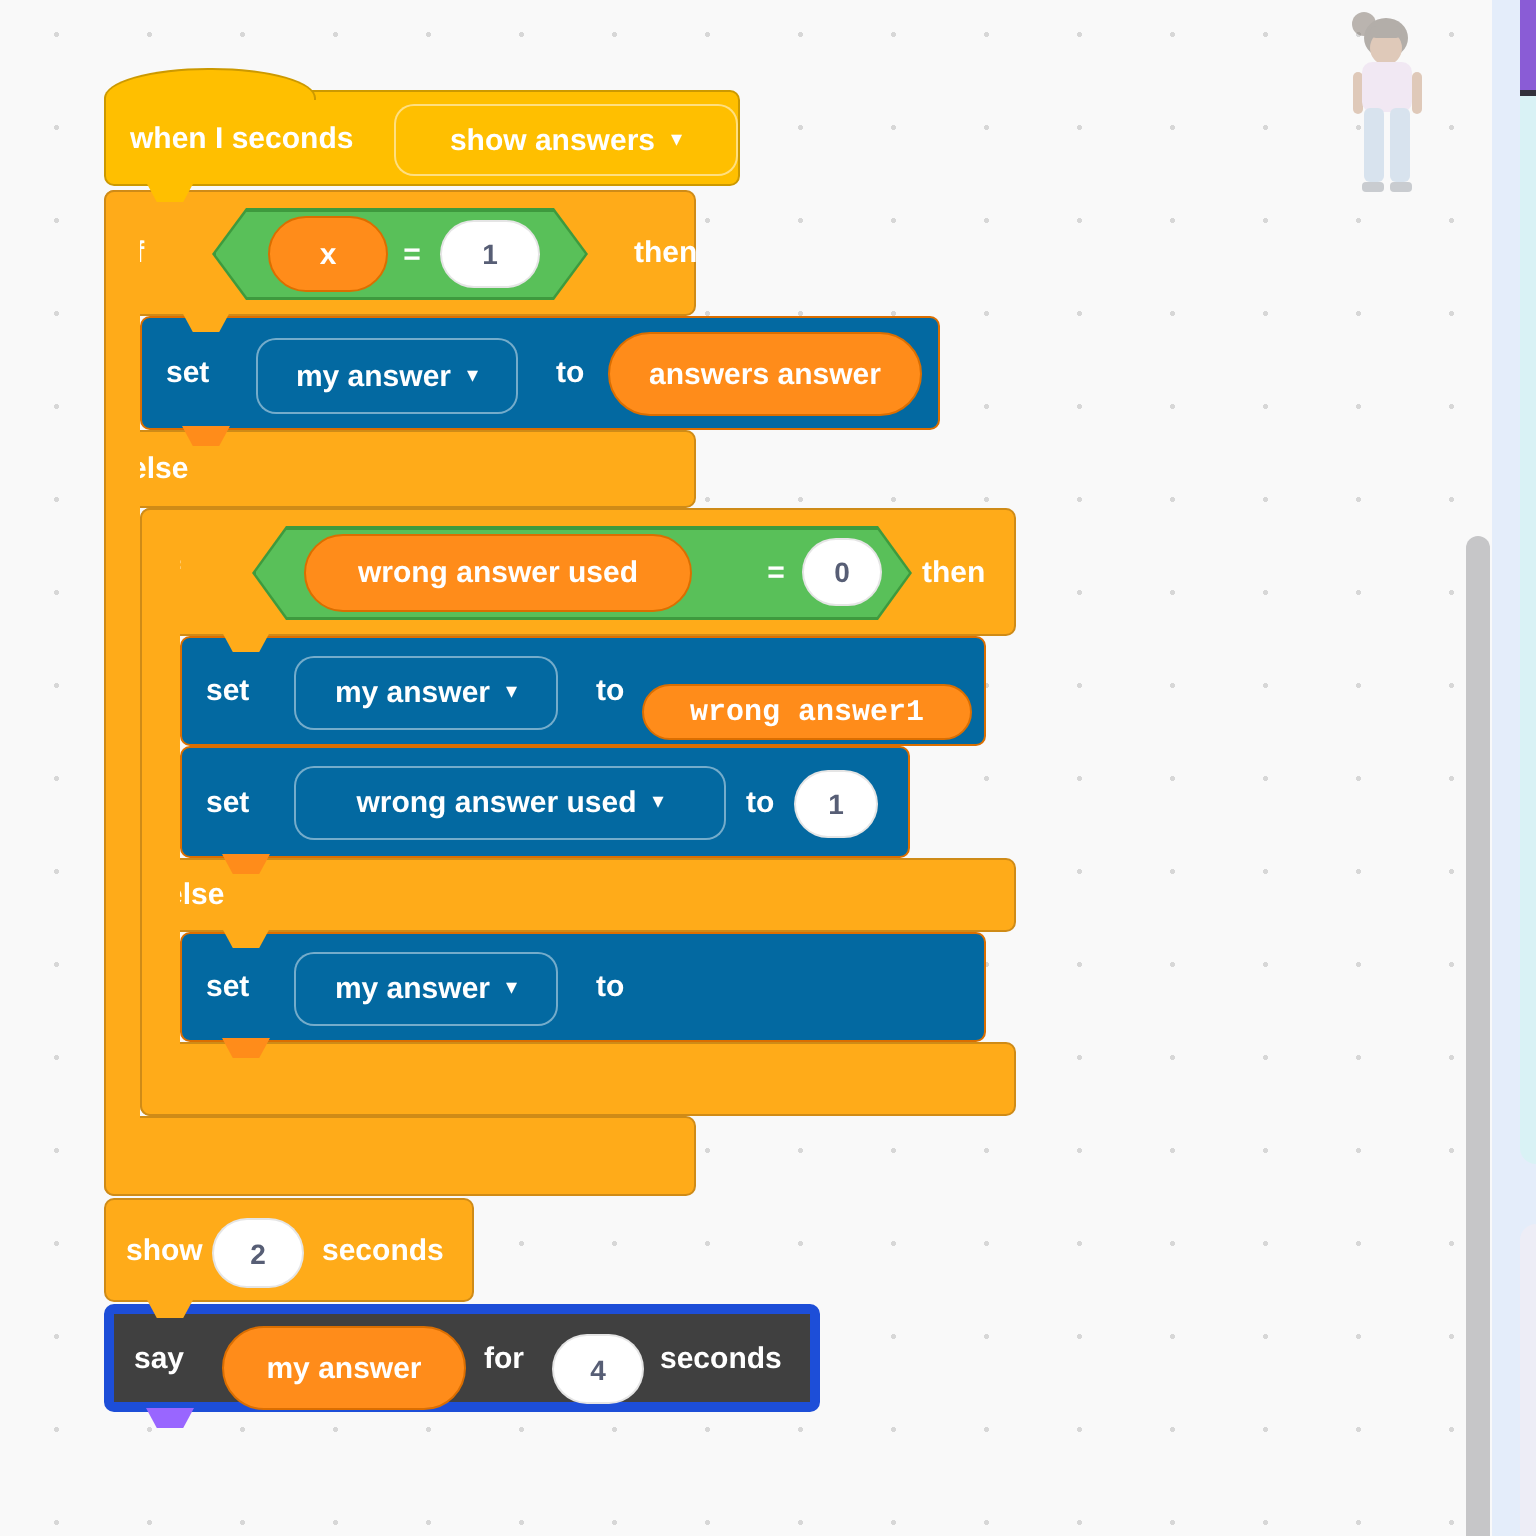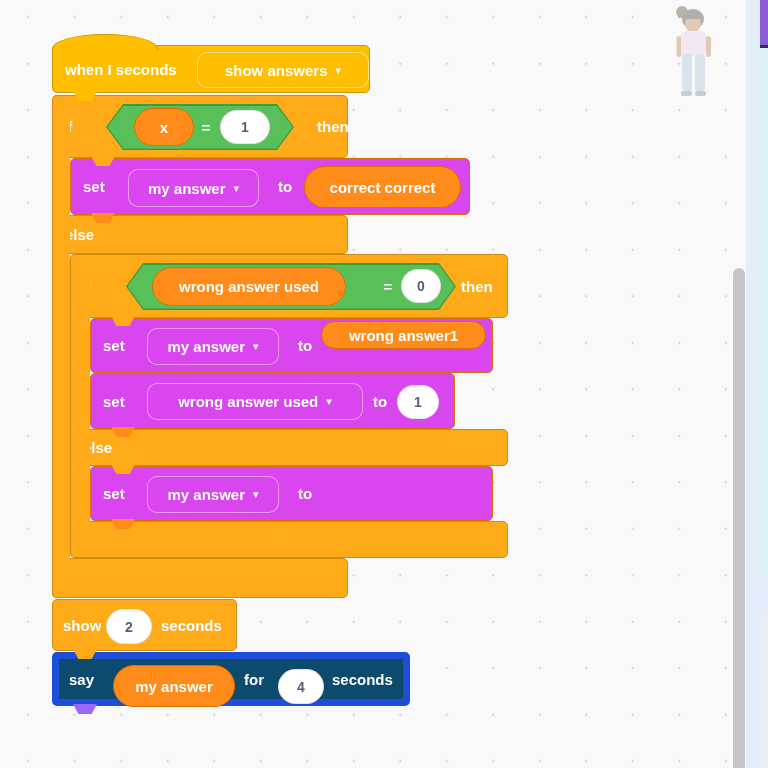--- a/index.html
+++ b/index.html
@@ -5,22 +5,22 @@
   html,body{margin:0;padding:0;background:#fff;}
   #screen{position:relative;width:768px;height:768px;overflow:hidden;
     font-family:"Liberation Sans","DejaVu Sans",sans-serif;
     background:#F9F9F9;}
   #canvas{position:absolute;inset:0;
     background-image:radial-gradient(circle 1.3px,#d7d7d7 99%,transparent 100%);
     background-size:46.5px 46.5px;background-position:5px -6px;}
   .blk{position:absolute;box-sizing:border-box;border-radius:5px;z-index:1;}
   .c-evt{background:#FFBF00;border:1px solid #CC9900;}
   .c-ctrl{background:#FFAB19;border:1px solid #CF8B17;}
-  .c-var{background:#d946ef;border:1px solid #DB6E00;}
-  .c-look{background:#0c4a6e;border:7px solid #1d4ed8;}
+  .c-var{background:#0369a1;border:1px solid #DB6E00;}
+  .c-look{background:#404040;border:5px solid #1d4ed8;}
   .spine{position:absolute;box-sizing:border-box;z-index:3;border-right:none!important;
     border-radius:5px 0 0 5px;}
   .lbl{position:absolute;top:0;bottom:0;display:flex;align-items:center;
     color:#fff;font-weight:700;font-size:15px;white-space:nowrap;z-index:2;}
   .dd{position:absolute;box-sizing:border-box;border-radius:10px;z-index:2;
     display:flex;align-items:center;justify-content:center;gap:8px;
     color:#fff;font-weight:700;font-size:15px;white-space:nowrap;
     border:1px solid rgba(255,255,255,0.45);cursor:pointer;}
   .dd .arr{font-size:11px;line-height:1;}
   .rep{position:absolute;box-sizing:border-box;border-radius:21px;z-index:2;
@@ -83,21 +83,21 @@
   <div class="bump b-ctrl" style="left:88px;top:156px;"></div>
 
   <div class="blk c-var" style="left:70px;top:158px;width:400px;height:57px;">
     <span class="lbl" style="left:12px;">set</span>
     <div class="dd c-var" style="left:57px;top:10px;width:131px;height:38px;">
       <span>my answer</span>
       <span class="arr">▾</span>
     </div>
     <span class="lbl" style="left:207px;">to</span>
     <div class="rep" style="left:233px;top:7px;width:157px;height:42px;">
-      <span>correct correct</span>
+      <span>answers answer</span>
     </div>
   </div>
   <div class="bump b-var" style="left:88px;top:213px;"></div>
 
   <div class="blk c-ctrl" style="left:52px;top:215px;width:296px;height:39px;border-radius:0 5px 5px 0;">
     <span class="lbl" style="left:12px;">else</span>
   </div>
 
   <div class="blk c-ctrl" style="left:70px;top:254px;width:438px;height:64px;">
     <span class="lbl" style="left:10px;">if</span>
@@ -115,21 +115,21 @@
   </div>
   <div class="bump b-ctrl" style="left:108px;top:316px;"></div>
 
   <div class="blk c-var" style="left:90px;top:318px;width:403px;height:55px;">
     <span class="lbl" style="left:12px;">set</span>
     <div class="dd c-var" style="left:56px;top:9px;width:132px;height:37px;">
       <span>my answer</span>
       <span class="arr">▾</span>
     </div>
     <span class="lbl" style="left:207px;">to</span>
-    <div class="rep" style="left:230px;top:2px;width:165px;height:28px;">
+    <div class="rep" style="left:230px;top:23px;width:165px;height:28px;font-family:Liberation Mono, monospace;">
       <span>wrong answer1</span>
     </div>
   </div>
 
   <div class="blk c-var" style="left:90px;top:373px;width:365px;height:56px;">
     <span class="lbl" style="left:12px;">set</span>
     <div class="dd c-var" style="left:56px;top:9px;width:216px;height:37px;">
       <span>wrong answer used</span>
       <span class="arr">▾</span>
     </div>

